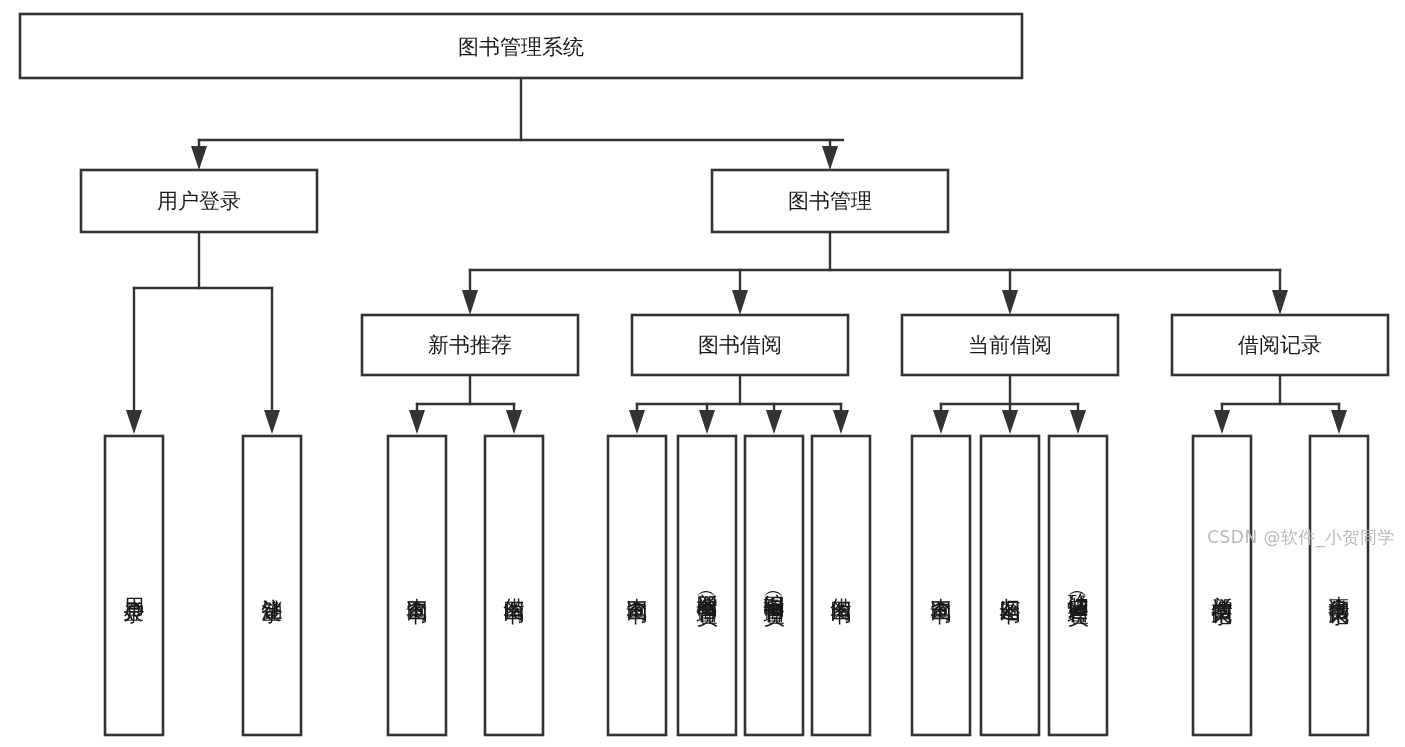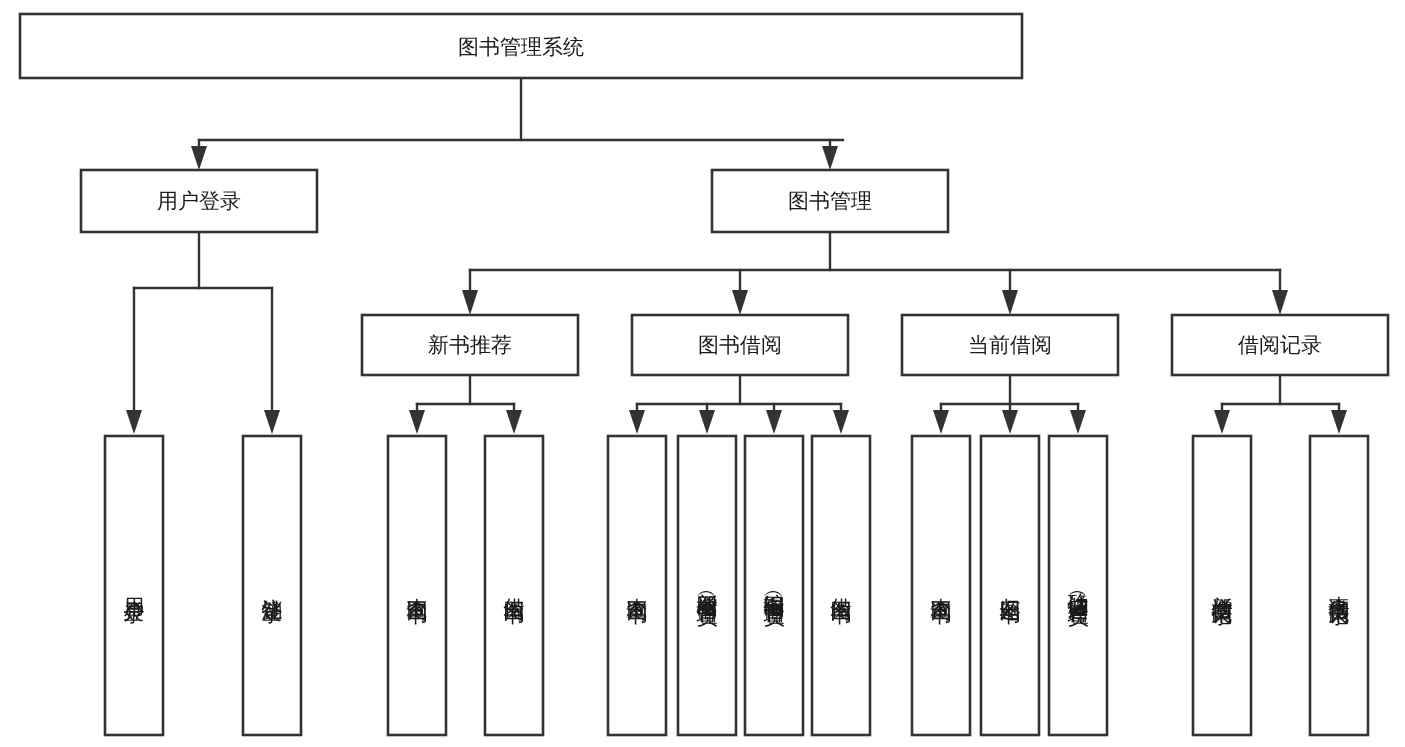--- a/index.html
+++ b/index.html
@@ -249,13 +249,14 @@
       <text class="node-label-v" x="1222" y="585">新增借阅记录</text>
     </g>
 
     <g>
       <rect class="node-box" x="1310" y="436" width="58" height="299"></rect>
       <text class="node-label-v" x="1339" y="585">查询借阅记录</text>
     </g>
 
   </svg>
 
+  <div class="watermark">CSDN @软件_小贺同学</div>
 </div>
 
 </body></html>

